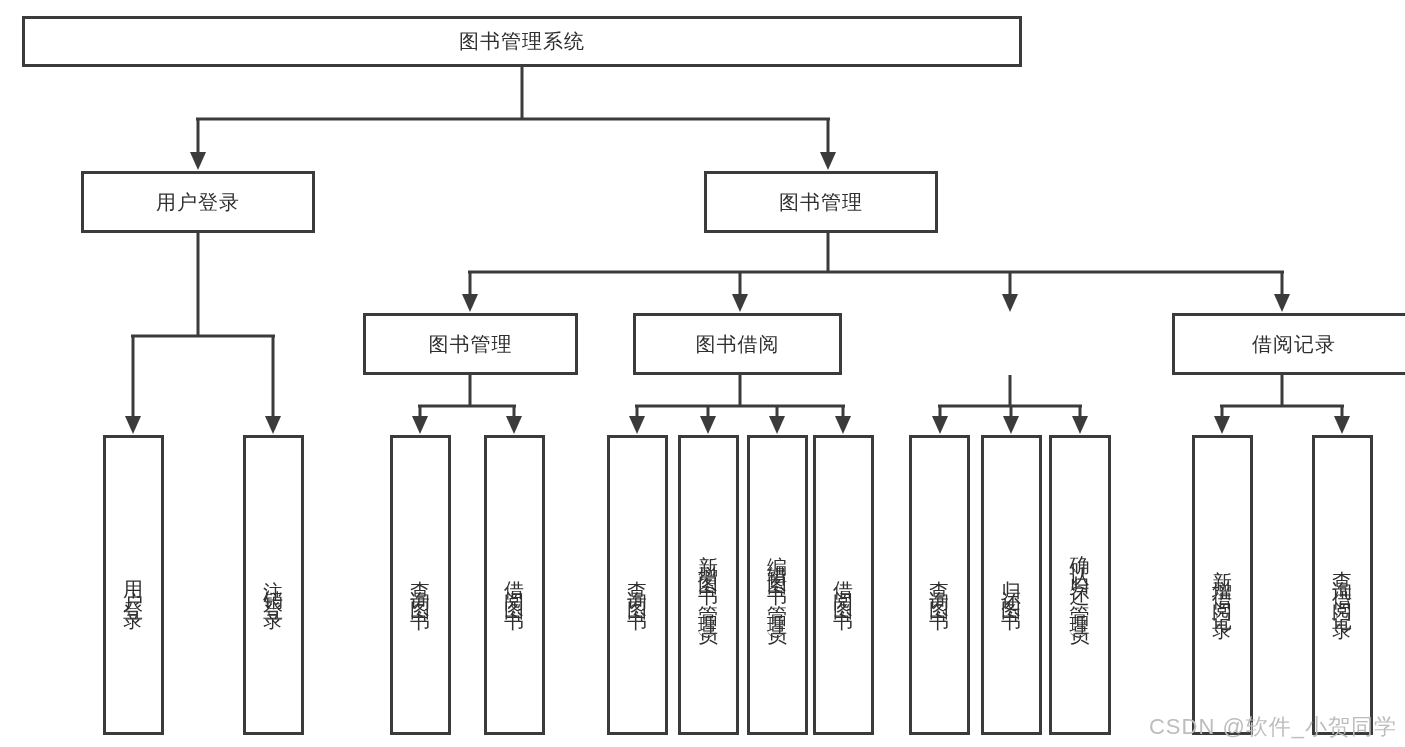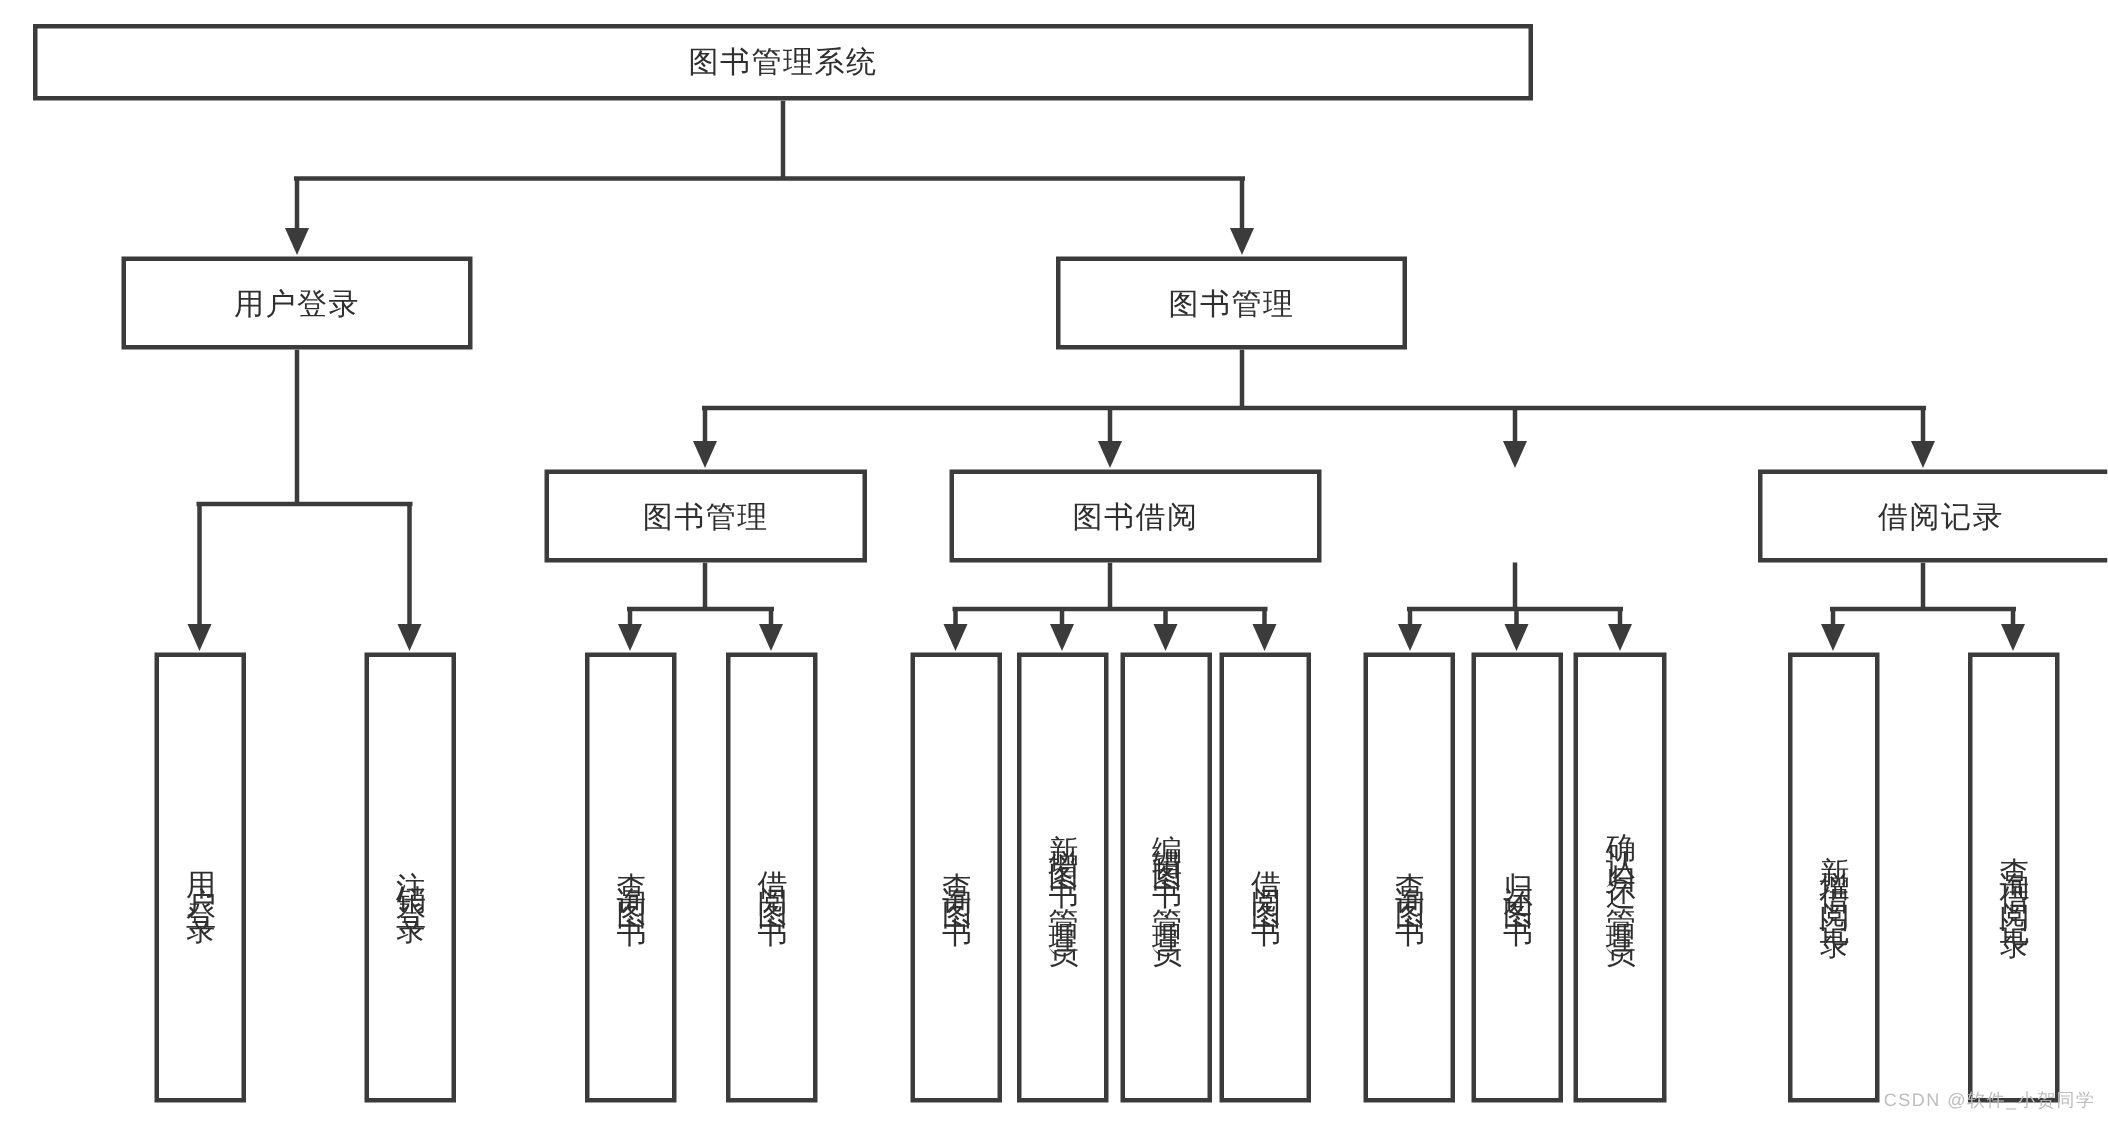--- a/index.html
+++ b/index.html
@@ -46,21 +46,21 @@
     text-orientation: mixed;
     font-size: 20px;
     line-height: 1;
     letter-spacing: 10px;
     white-space: nowrap;
   }
   .watermark {
     position: absolute;
     right: 8px;
     bottom: 5px;
-    font-size: 12px;
+    font-size: 22px;
     letter-spacing: 1px;
     color: #bdbdbd;
   }
 </style>
 </head>
 <body>
 
 <div class="canvas">
 
   <svg class="connector-layer" viewBox="0 0 1405 747">
@@ -146,21 +146,21 @@
   <div class="box" style="left:81px; top:171px; width:234px; height:62px;">
     <span>用户登录</span>
   </div>
   <div class="box" style="left:704px; top:171px; width:234px; height:62px;">
     <span>图书管理</span>
   </div>
 
   <div class="box" style="left:363px; top:313px; width:215px; height:62px;">
     <span>图书管理</span>
   </div>
-  <div class="box" style="left:633px; top:313px; width:248px; height:62px;">
+  <div class="box" style="left:633px; top:313px; width:209px; height:62px;">
     <span>图书借阅</span>
   </div>
   <div class="box" style="left:1172px; top:313px; width:244px; height:62px;">
     <span>借阅记录</span>
   </div>
 
   <div class="box leaf" style="left:103px;">
     <span class="vtext">用户登录</span>
   </div>
   <div class="box leaf" style="left:243px;">

